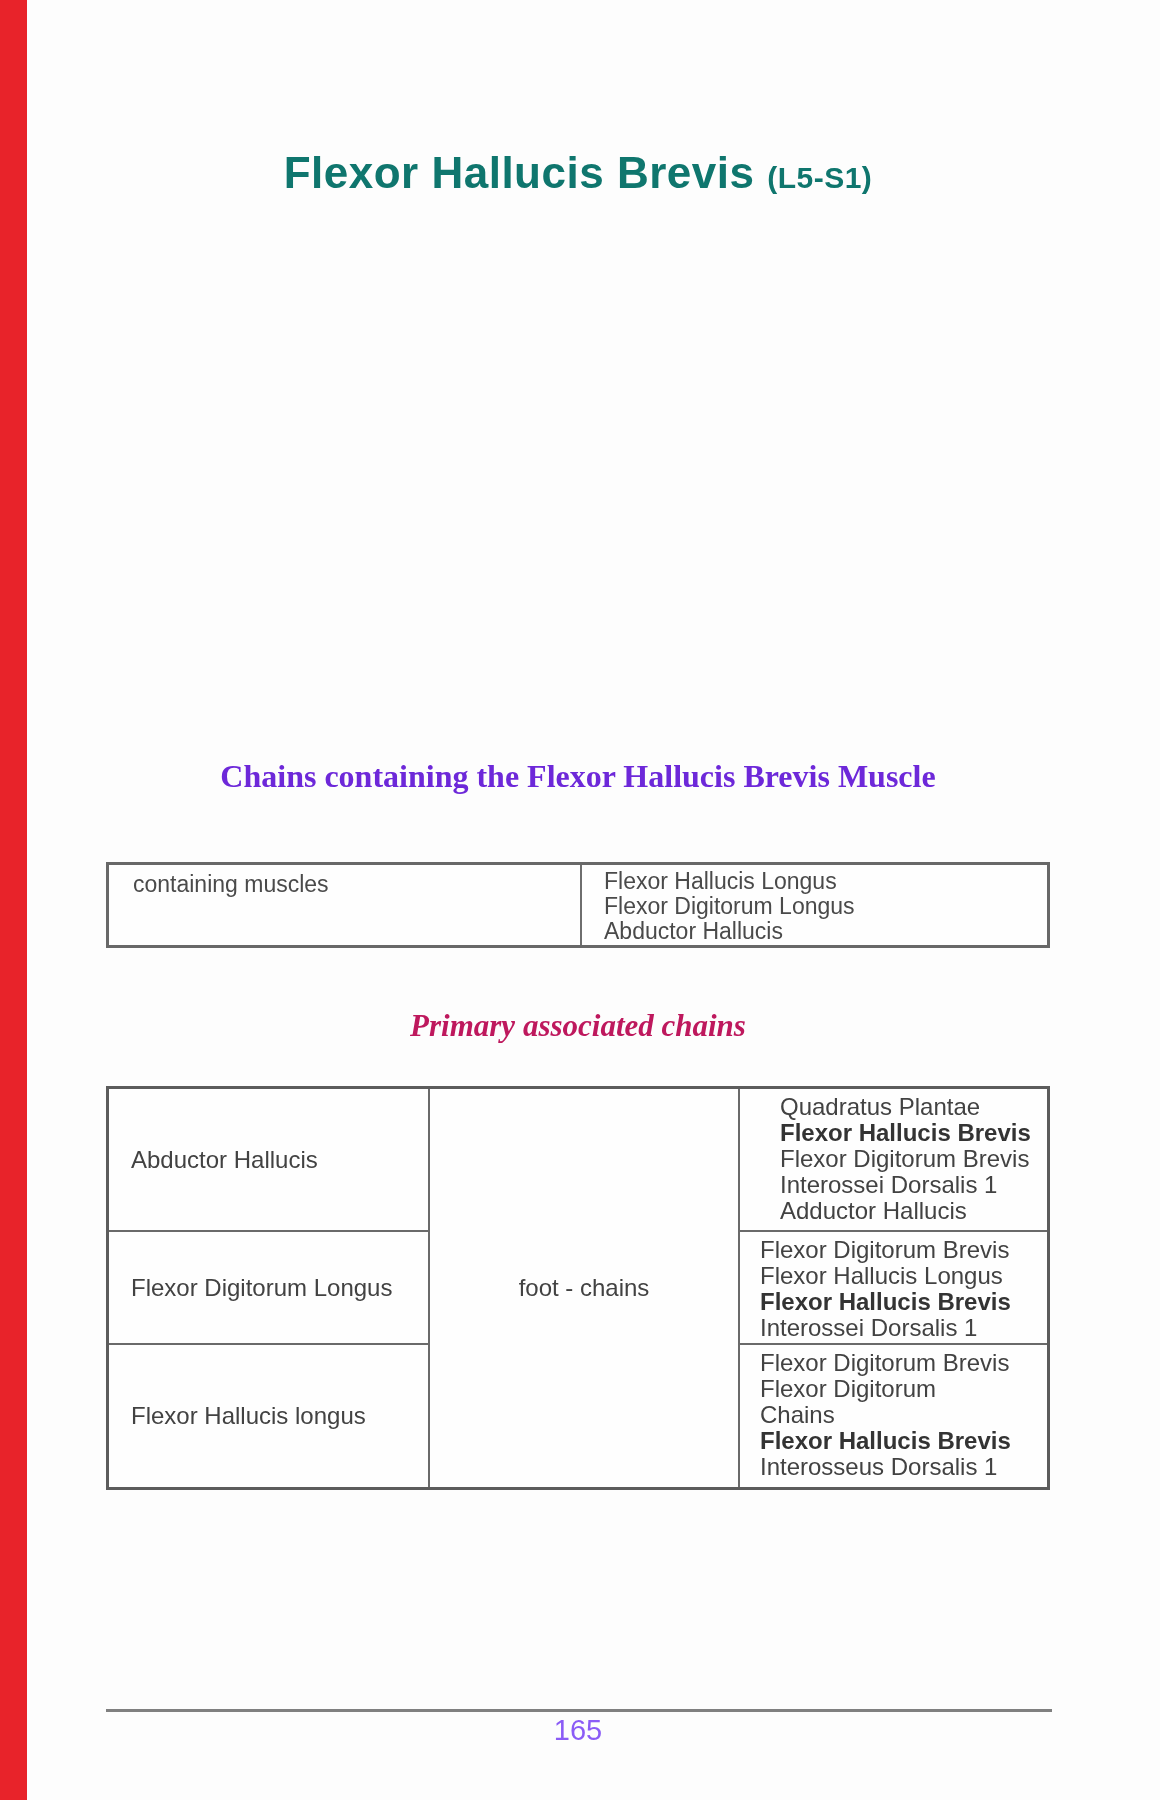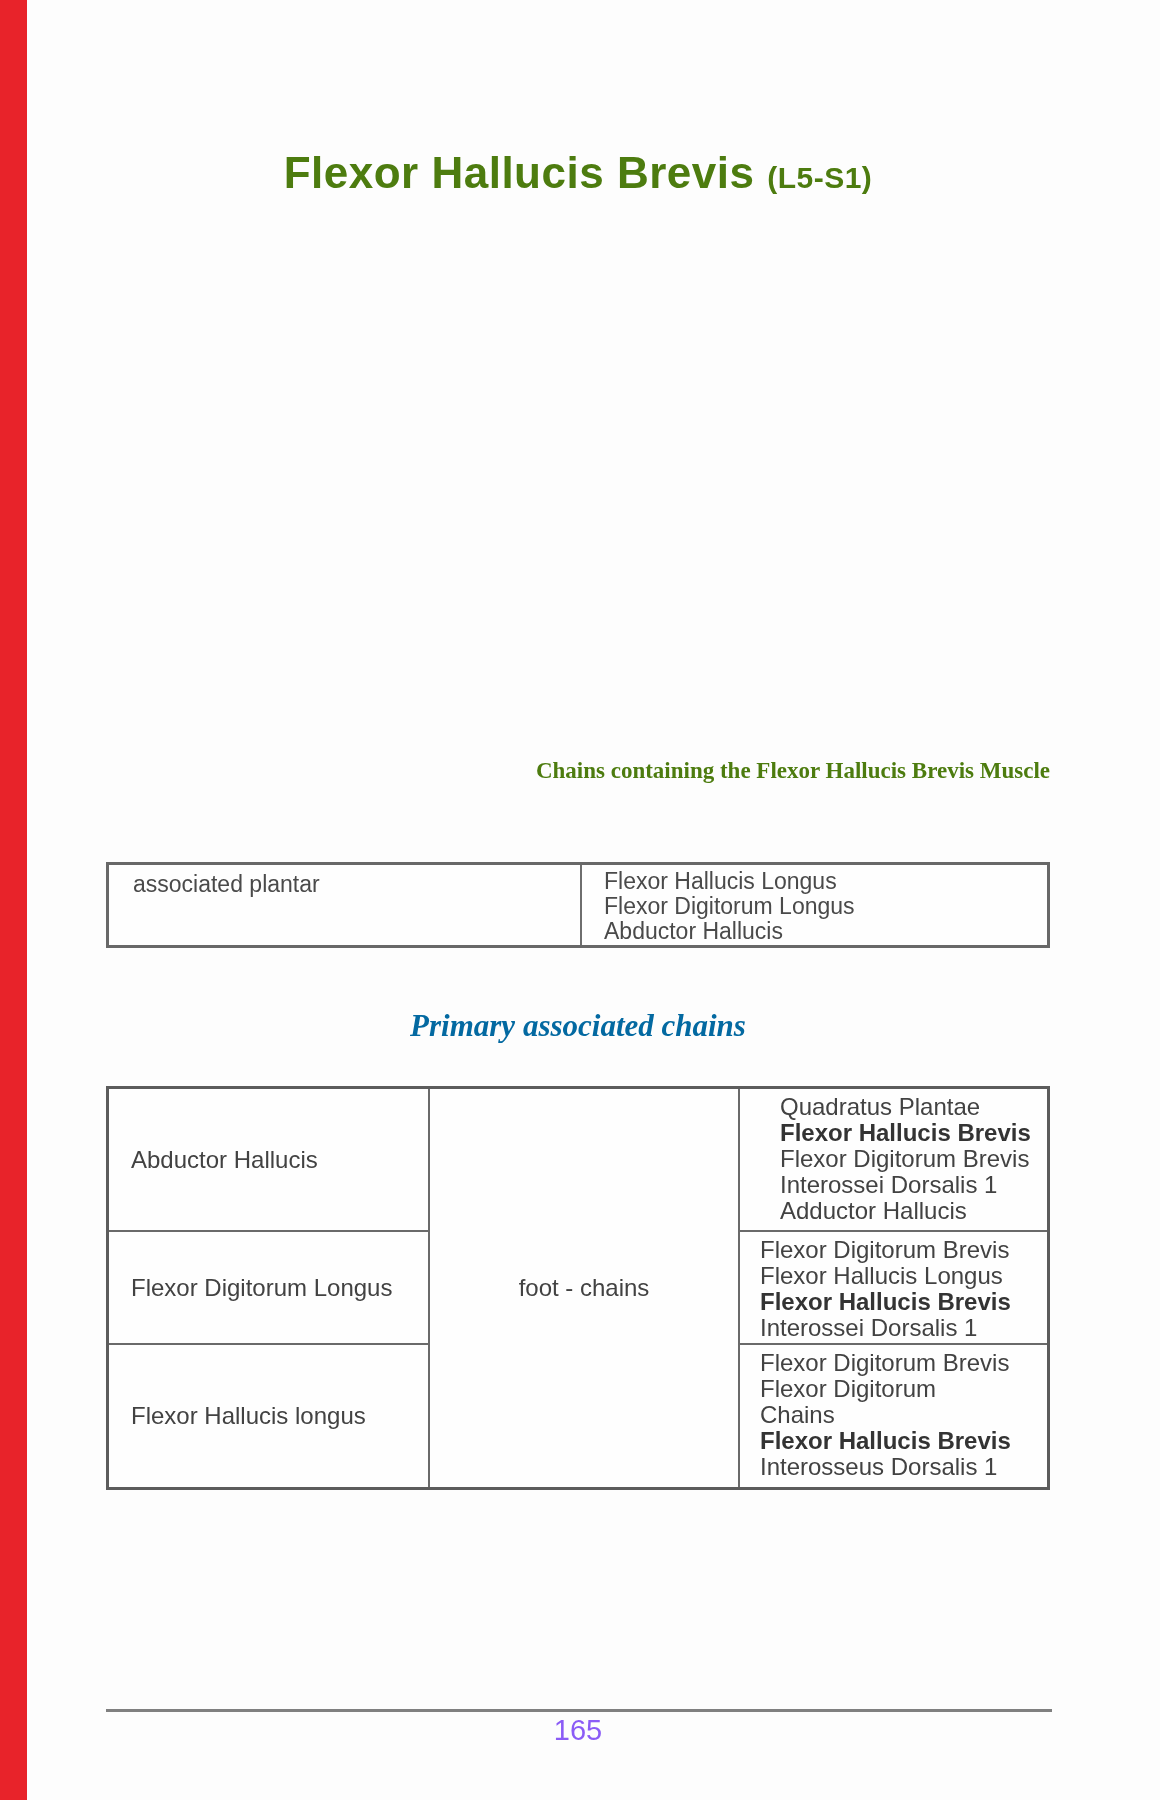--- a/index.html
+++ b/index.html
@@ -14,31 +14,31 @@
 
   .red-stripe {
     position:absolute; left:0; top:0;
     width:27px; height:1800px;
     background:#e8232a;
   }
 
   .page-title {
     position:absolute; top:148px; left:106px; width:944px;
     margin:0; text-align:center;
-    font-size:44px; font-weight:bold; color:#4d7c0f;
+    font-size:44px; font-weight:bold; color:#0f766e;
     letter-spacing:0.5px;
     font-family:"Liberation Sans", sans-serif;
   }
   .title-suffix { font-size:30px; font-weight:bold; }
 
   .section-heading {
     position:absolute; top:758px; left:106px; width:944px;
-    margin:0; text-align:right;
+    margin:0; text-align:center;
     font-family:"Liberation Serif", serif;
-    font-size:23px; font-weight:bold; color:#4d7c0f;
+    font-size:32px; font-weight:bold; color:#6d28d9;
   }
 
   .table1 {
     position:absolute; top:862px; left:106px;
     width:944px; height:86px;
     box-sizing:border-box;
     border:3px solid #686868;
     background:#fefefe;
     display:grid;
     grid-template-columns:471px 1fr;
@@ -51,21 +51,21 @@
     border-left:2px solid #6e6e6e;
     padding:4px 0 0 22px;
     font-size:23px; line-height:25px; color:#4a4a4a;
   }
 
   .chains-heading {
     position:absolute; top:1008px; left:106px; width:944px;
     margin:0; text-align:center;
     font-family:"Liberation Serif", serif;
     font-style:italic; font-weight:bold;
-    font-size:31px; color:#0369a1;
+    font-size:31px; color:#be185d;
   }
 
   .table2 {
     position:absolute; top:1086px; left:106px;
     width:944px; height:404px;
     box-sizing:border-box;
     border:3px solid #5c5c5c;
     background:#fefefe;
     display:grid;
     grid-template-columns:321px 310px 1fr;
@@ -106,21 +106,21 @@
 </head>
 <body>
 
 <div class="red-stripe"></div>
 
 <h1 class="page-title"><span>Flexor Hallucis Brevis</span> <span class="title-suffix">(L5-S1)</span></h1>
 
 <h2 class="section-heading">Chains containing the Flexor Hallucis Brevis Muscle</h2>
 
 <div class="table1">
-  <div class="t1-left">associated plantar</div>
+  <div class="t1-left">containing muscles</div>
   <div class="t1-right">
     <div>Flexor Hallucis Longus</div>
     <div>Flexor Digitorum Longus</div>
     <div>Abductor Hallucis</div>
   </div>
 </div>
 
 <h3 class="chains-heading">Primary associated chains</h3>
 
 <div class="table2">

